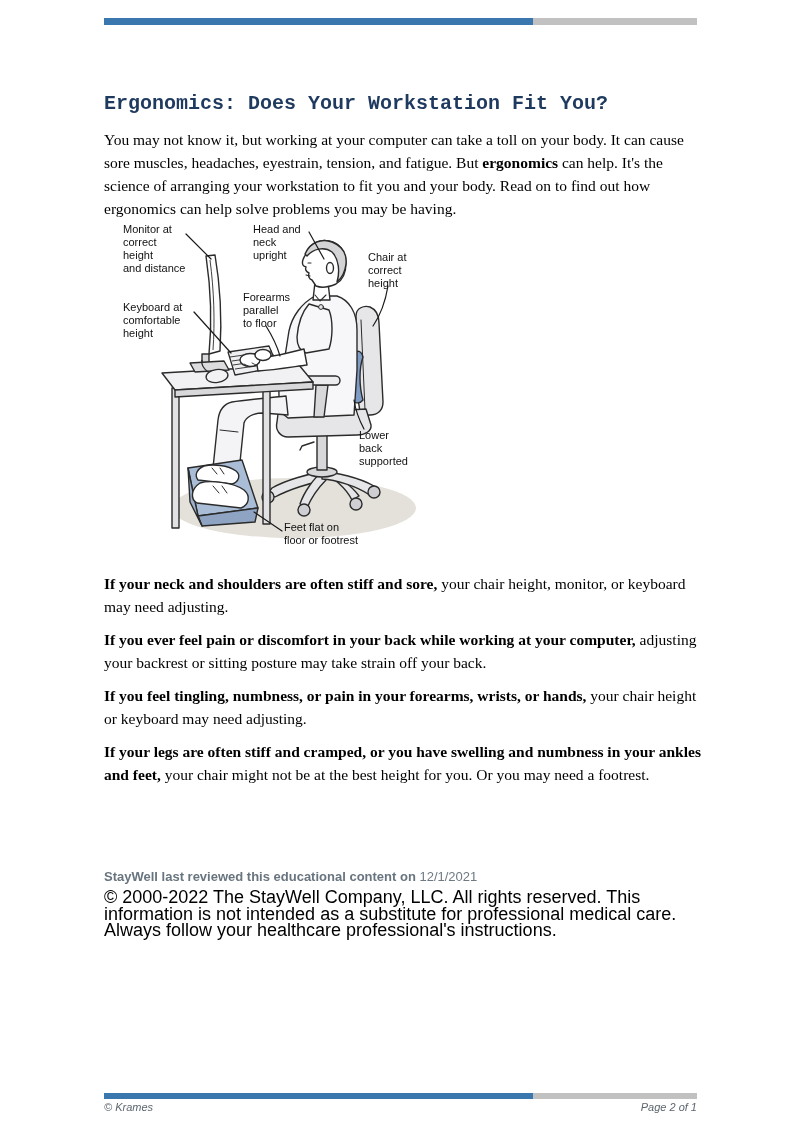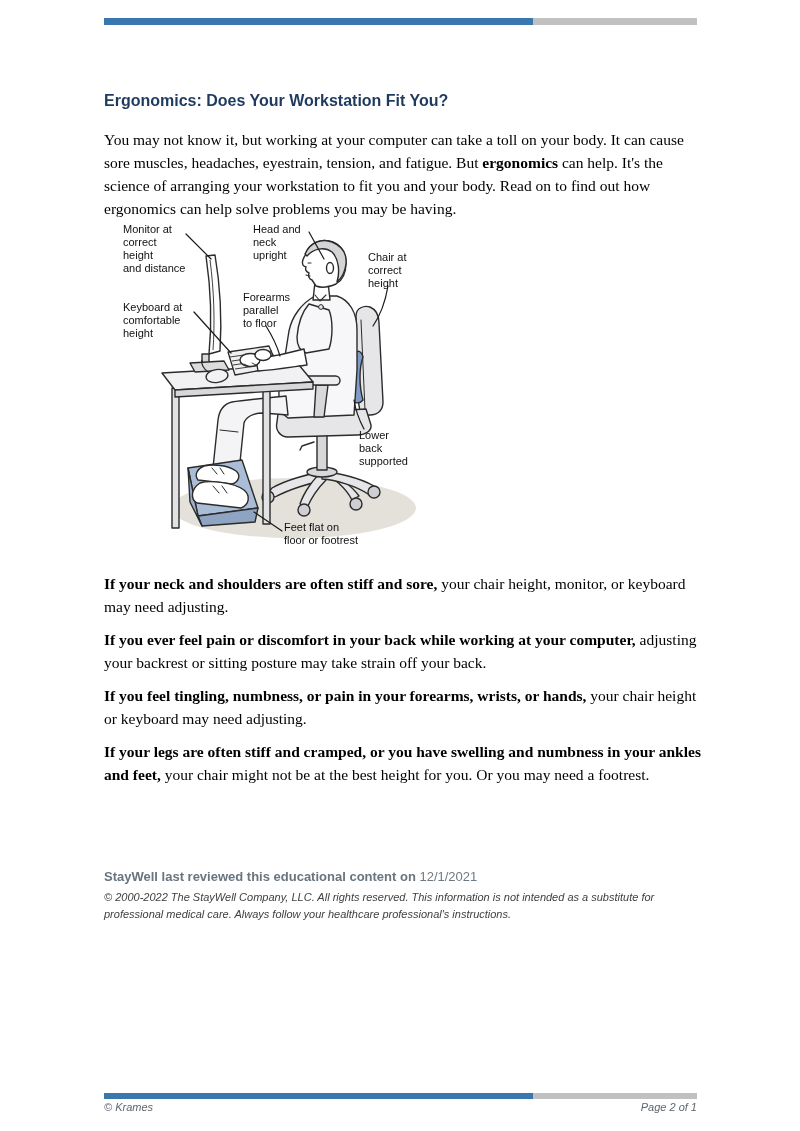--- a/index.html
+++ b/index.html
@@ -7,22 +7,22 @@
   body { position: relative; font-family: "Liberation Serif", serif; color: #000; }
 
   .rule-bar { position: absolute; left: 104px; width: 593px; height: 7px; display: flex; }
   .rule-bar .seg-blue { width: 429px; height: 100%; }
   .rule-bar .seg-gray { width: 164px; height: 100%; }
   #top-bar { top: 18px; }
   #bottom-bar { top: 1093px; height: 6px; }
 
   #page-title {
     position: absolute; left: 104px; top: 92px; width: 594px;
-    font-family: Liberation Sans, sans-serif; font-weight: bold;
-    font-size: 16px; color: #1f3a5f;
+    font-family: Liberation Mono, monospace; font-weight: bold;
+    font-size: 20px; color: #1f3a5f;
   }
 
   #intro {
     position: absolute; left: 104px; top: 128px; width: 596px;
     font-size: 15.5px; line-height: 23px;
   }
 
   #illustration {
     position: absolute; left: 116px; top: 220px; width: 330px; height: 340px;
   }
@@ -43,22 +43,22 @@
   #tips p { font-size: 15.5px; line-height: 23px; margin-bottom: 10px; }
 
   #review-line {
     position: absolute; left: 104px; top: 869px; width: 596px;
     font-family: "Liberation Sans", sans-serif; font-size: 13px; color: #6e7982;
   }
   #review-line b { color: #68747e; }
 
   #copyright {
     position: absolute; left: 104px; top: 889px; width: 597px;
-    font-family: "Liberation Sans", sans-serif; font-size: 11px;
-    line-height: 16.5px; color: #404040; font-style: italic;
+    font-family: "Liberation Sans", sans-serif; font-size: 18px;
+    line-height: 16.5px; color: #000000;
   }
 
   #footer-row {
     position: absolute; left: 104px; top: 1101px; width: 593px;
     display: flex; justify-content: space-between;
     font-family: "Liberation Sans", sans-serif; font-style: italic;
     font-size: 11px; color: #5c666e;
   }
 </style>
 </head>

